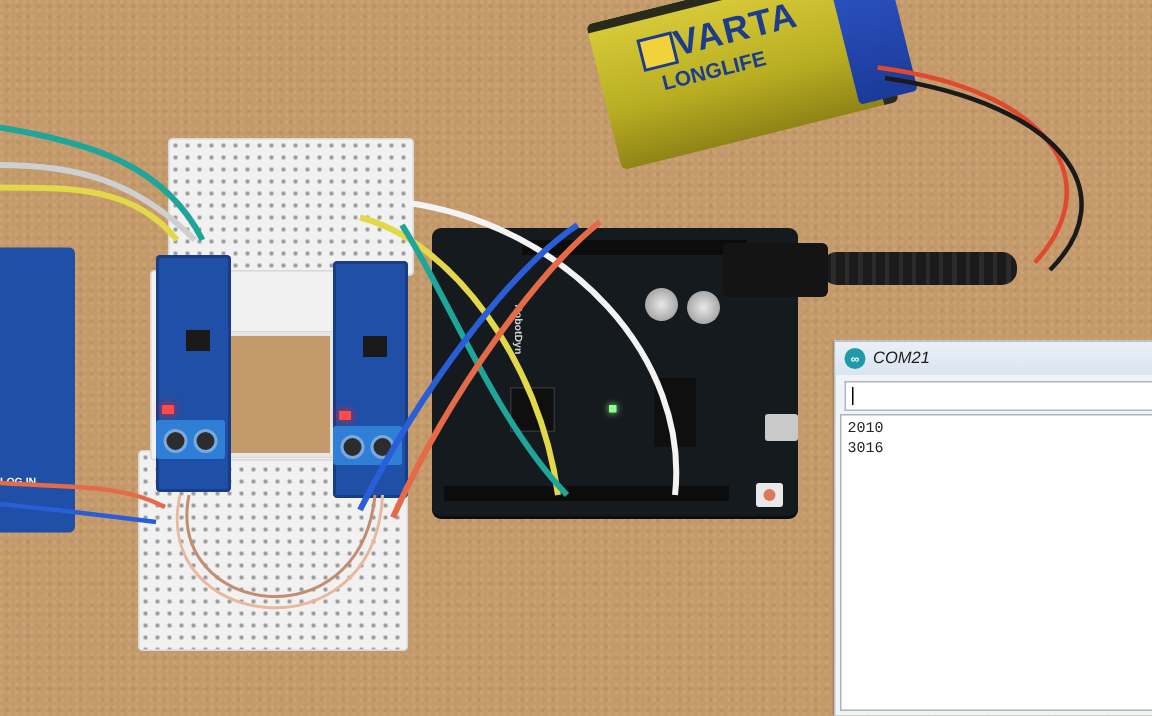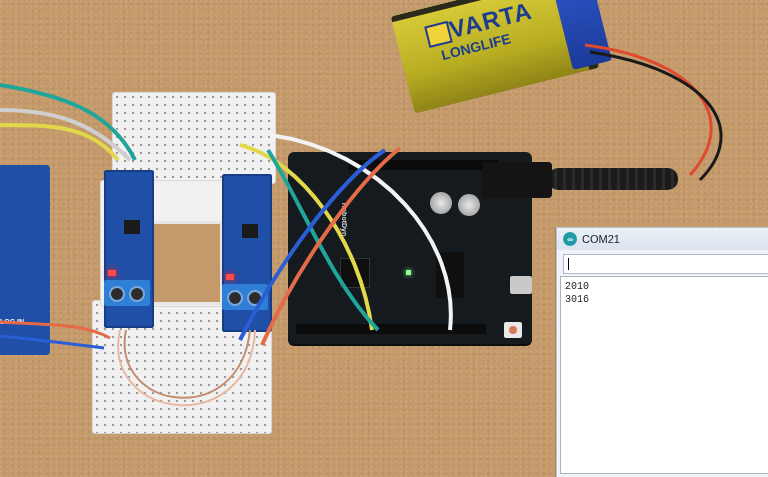--- a/index.html
+++ b/index.html
@@ -83,21 +83,21 @@
   }
   .serial .titlebar {
     position: absolute; left: 0; top: 0; right: 0; height: 22px;
     background: linear-gradient(180deg, #e9f0f7, #dbe5ef);
     display: flex; align-items: center;
   }
   .serial .app-icon {
     width: 14px; height: 14px; border-radius: 50%; background: #1f9aa6; margin-left: 6px;
     display: flex; align-items: center; justify-content: center; color: #fff; font-size: 8px; font-weight: bold;
   }
-  .serial .title { margin-left: 5px; font-size: 11px; color: #1c1c1c; }
+  .serial .title { margin-left: 5px; font-size: 11px; color: #1c1c1c; font-style: italic; }
   .serial .input-row {
     position: absolute; left: 6px; top: 26px; right: 0; height: 18px;
     background: #ffffff; border: 1px solid #adb8c4; border-right: none;
   }
   .serial .input-row input {
     border: none; outline: none; width: 100%; height: 100%; padding: 0 4px; font-size: 11px;
     background: transparent; box-sizing: border-box; font-family: "Liberation Sans", sans-serif;
   }
   .serial .caret { position: absolute; left: 4px; top: 3px; width: 1px; height: 12px; background: #000; }
   .serial .output {

